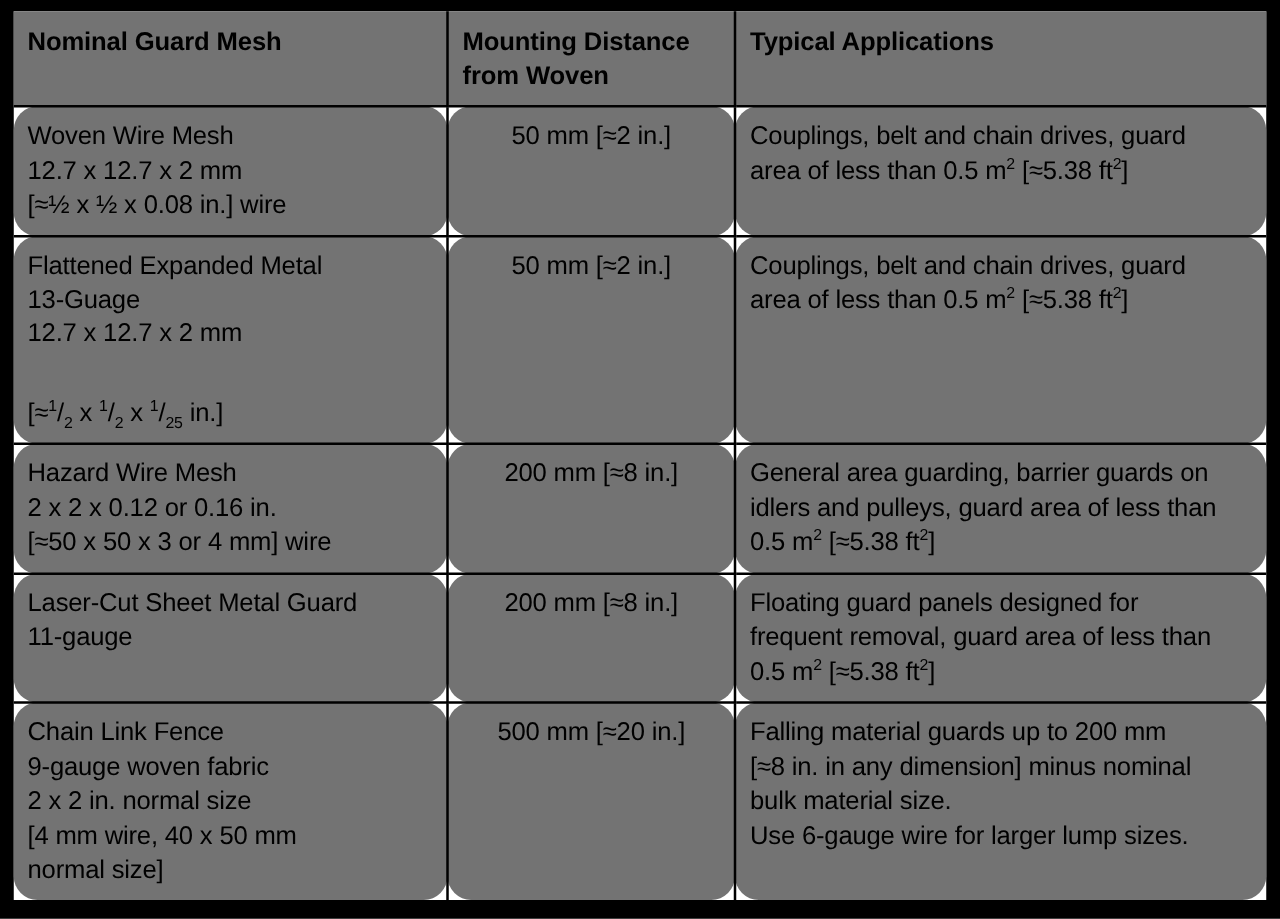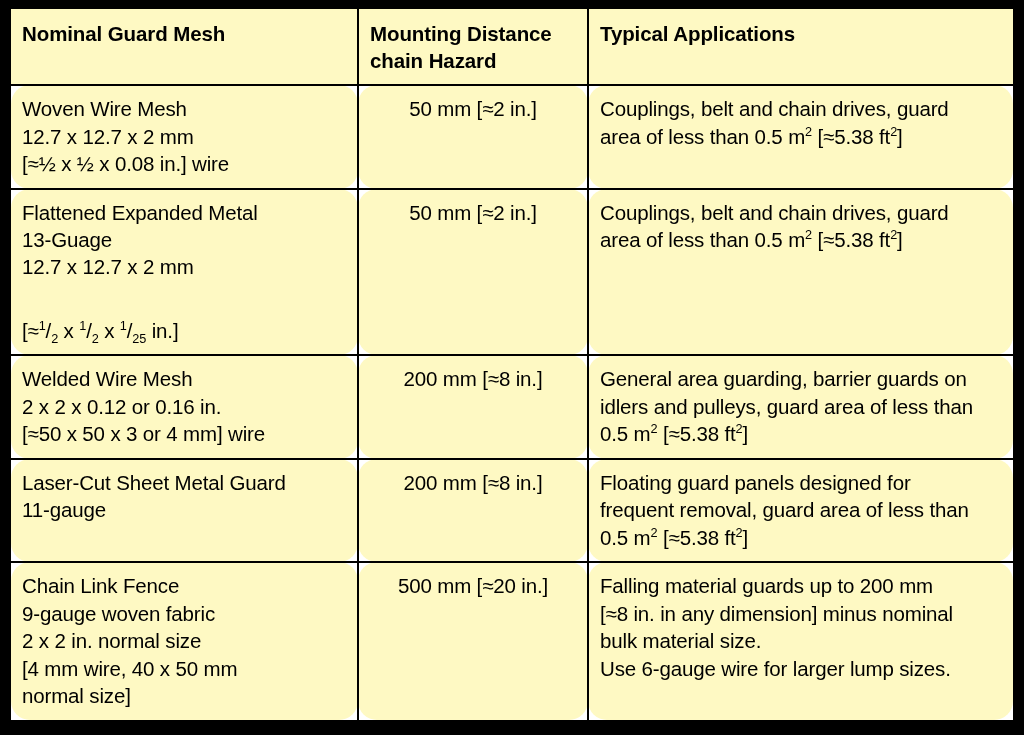--- a/index.html
+++ b/index.html
@@ -34,21 +34,21 @@
   }
   table.guard-table {
     width: 100%;
     height: 100%;
     border-collapse: collapse;
     background: #ffffff;
     table-layout: fixed;
   }
   table.guard-table td,
   table.guard-table th {
-    background: #fef9c3;
+    background: #737373;
     vertical-align: top;
     padding: 9px 11px 10px 11px;
     border-right: 2px solid #000000;
     border-bottom: 2px solid #000000;
     box-sizing: border-box;
   }
   table.guard-table td:last-child,
   table.guard-table th:last-child {
     border-right: none;
   }
@@ -186,21 +186,21 @@
           <col class="c2">
           <col class="c3">
       </colgroup>
       <thead>
         <tr>
           <th>
             <span>Nominal Guard Mesh</span>
           </th>
           <th class="col-dist">
             <div class="cell-line">Mounting Distance</div>
-            <div class="cell-line">chain Hazard</div>
+            <div class="cell-line">from Woven</div>
           </th>
           <th>
             <span>Typical Applications</span>
           </th>
         </tr>
       </thead>
       <tbody>
 
         <tr>
           <td>
@@ -228,21 +228,21 @@
             <div class="cell-line">50 mm [≈2 in.]</div>
           </td>
           <td>
             <div class="cell-line">Couplings, belt and chain drives, guard</div>
             <div class="cell-line"><span>area of less than 0.5 m</span><sup class="sq">2</sup><span> [≈5.38 ft</span><sup class="sq">2</sup><span>]</span></div>
           </td>
         </tr>
 
         <tr>
           <td>
-            <div class="cell-line">Welded Wire Mesh</div>
+            <div class="cell-line">Hazard Wire Mesh</div>
             <div class="cell-line">2 x 2 x 0.12 or 0.16 in.</div>
             <div class="cell-line">[≈50 x 50 x 3 or 4 mm] wire</div>
           </td>
           <td class="col-dist">
             <div class="cell-line">200 mm [≈8 in.]</div>
           </td>
           <td>
             <div class="cell-line">General area guarding, barrier guards on</div>
             <div class="cell-line">idlers and pulleys, guard area of less than</div>
             <div class="cell-line"><span>0.5 m</span><sup class="sq">2</sup><span> [≈5.38 ft</span><sup class="sq">2</sup><span>]</span></div>

